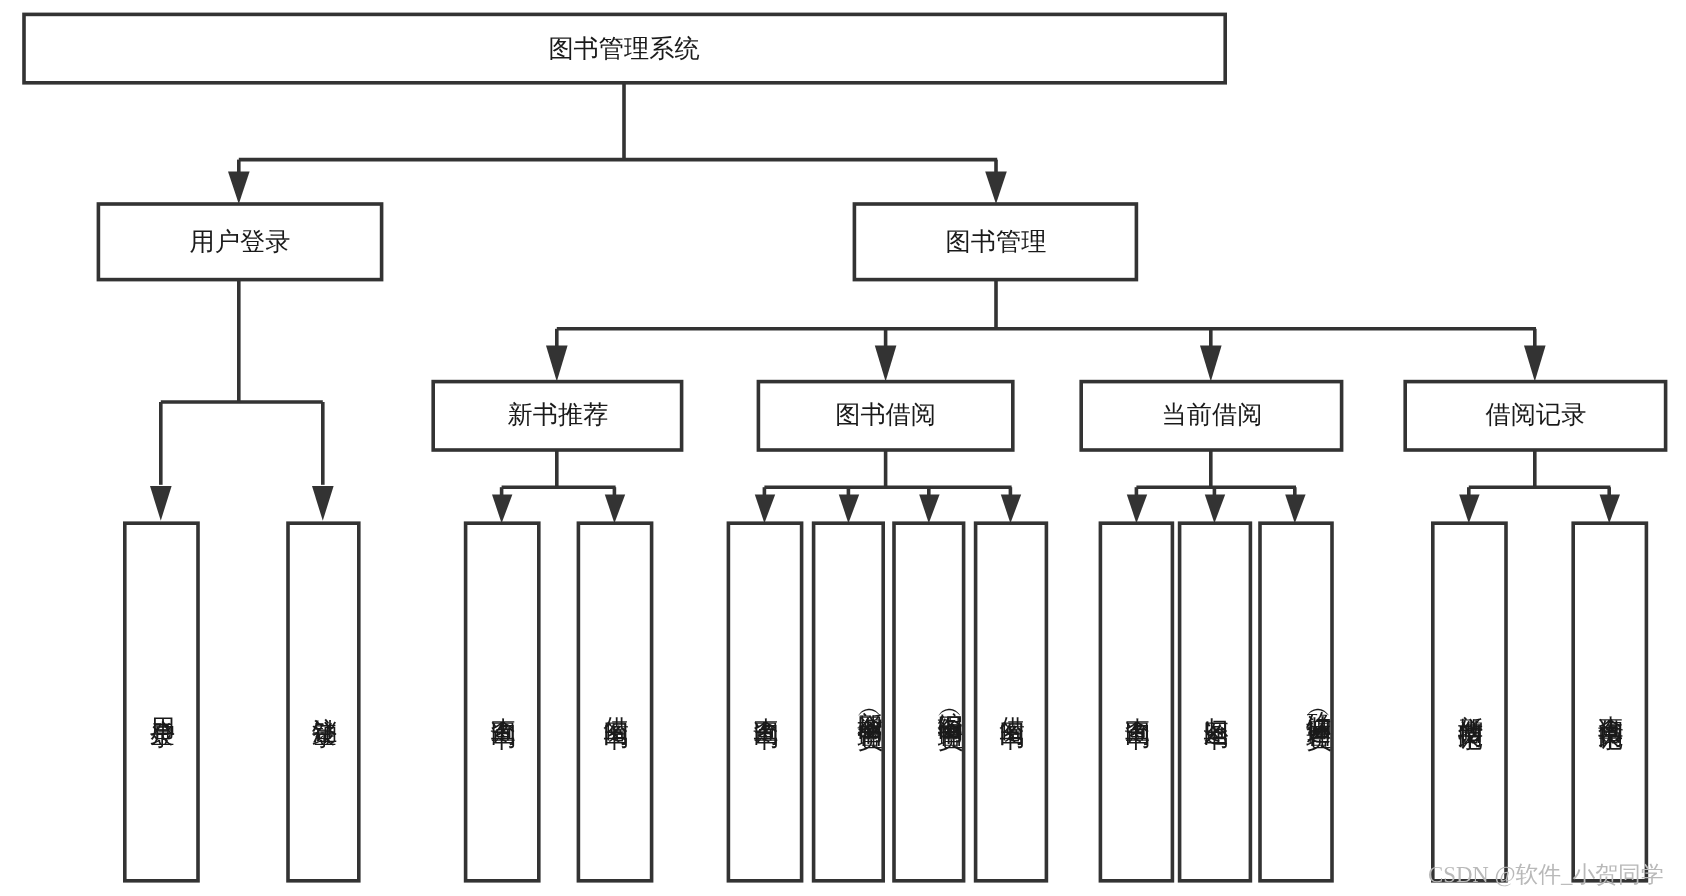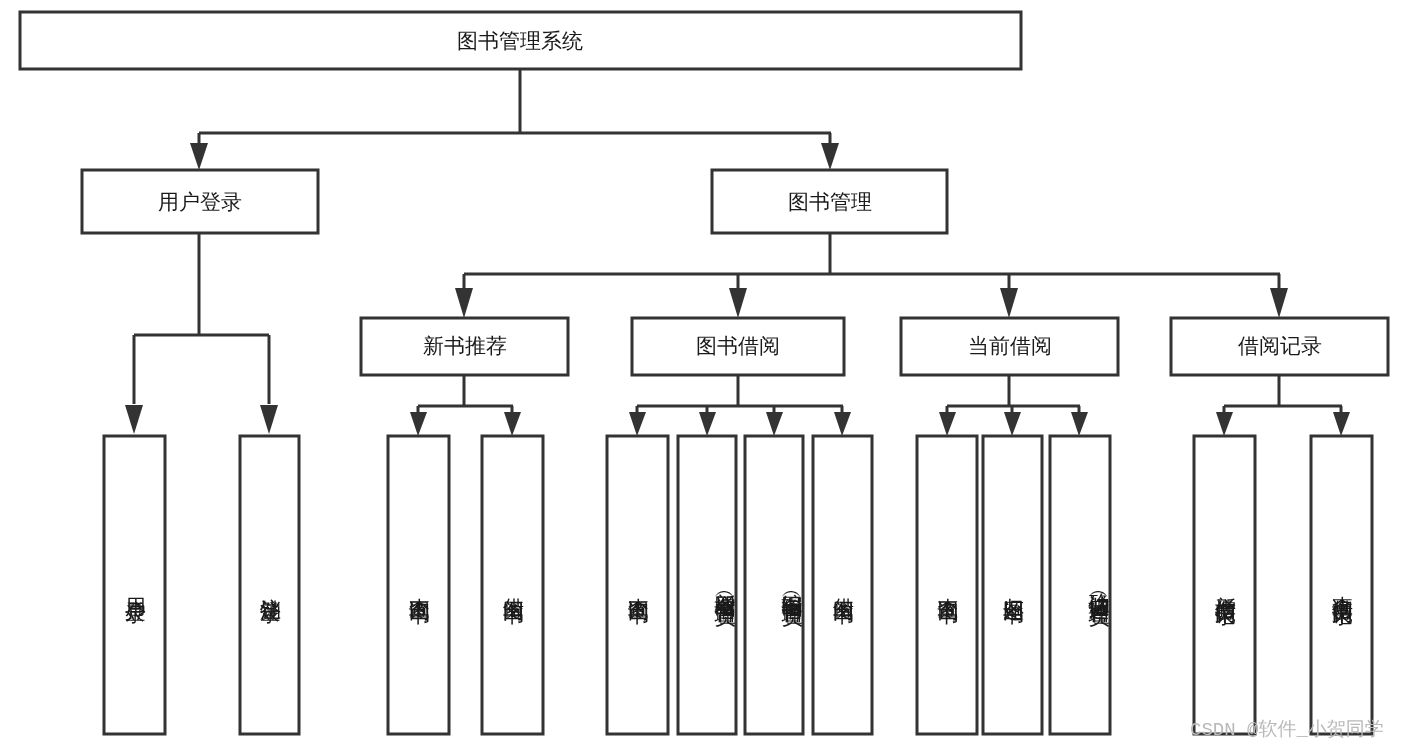--- a/index.html
+++ b/index.html
@@ -57,21 +57,21 @@
     font-size: 21px;
     line-height: 1.14;
     color: #1a1a1a;
     letter-spacing: 2px;
     text-align: center;
     white-space: nowrap;
     pointer-events: none;
   }
   .watermark {
     position: absolute;
-    font-family: Liberation Mono, monospace;
+    font-family: Liberation Serif, serif;
     font-size: 19px;
     color: #b9b9b9;
     white-space: nowrap;
   }
 </style>
 </head>
 <body>
 
 <div id="chart-root">
 

